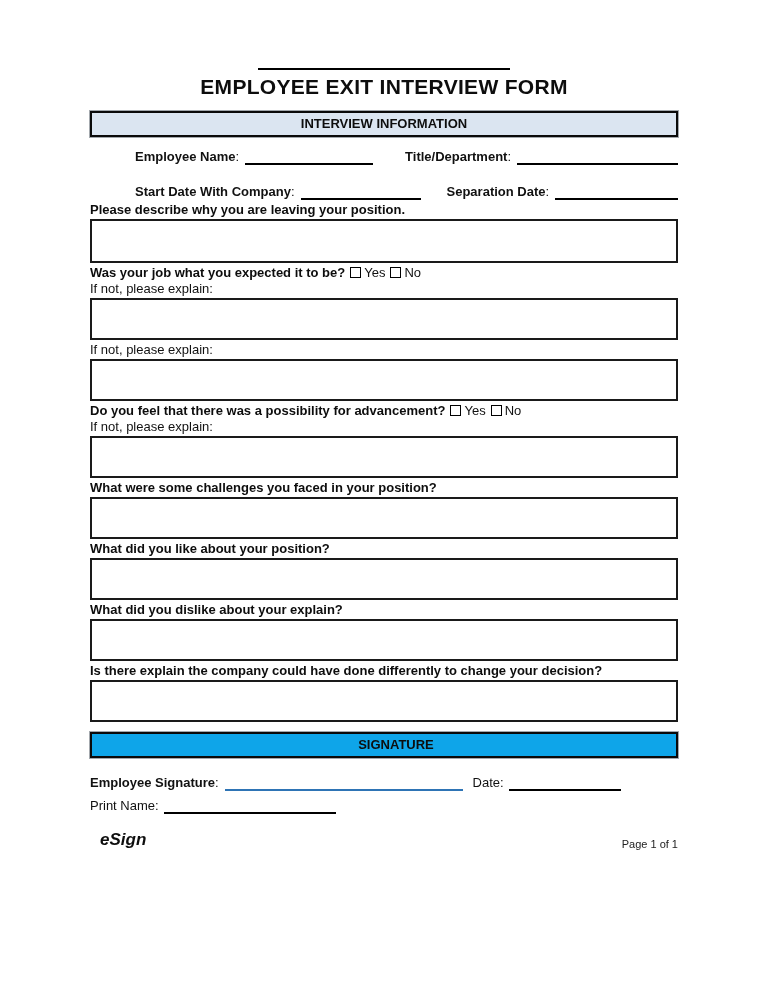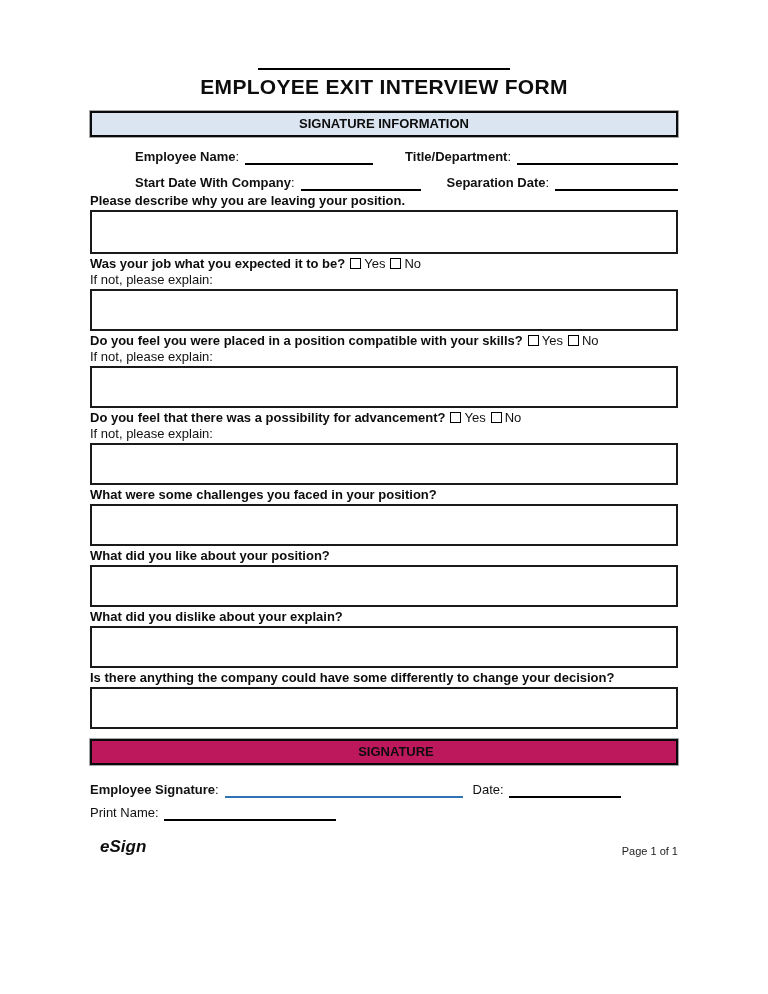--- a/index.html
+++ b/index.html
@@ -20,21 +20,21 @@
   .section-bar {
     margin-top: 12px; background: #dbe5f1;
     border: 2px solid #0a0a0a; outline: 1px solid #a3a8ad;
     text-align: center; font-weight: bold; font-size: 13px;
     padding: 3px 0 4px 0; color: #0d0d0d;
   }
   .section-bar.quest { margin-top: 13px; }
   .section-bar.sig { margin-top: 10px; }
 
   .info-row { display: flex; align-items: flex-end; margin-top: 11px; font-size: 13px; line-height: 17px; padding-left: 45px; }
-  .info-row.second { margin-top: 9px; }
+  .info-row.second { margin-top: 18px; }
   .label-bold { font-weight: bold; white-space: nowrap; }
   .fill-line { border-bottom: 2px solid #000; height: 15px; }
   .line-name { width: 128px; margin-left: 6px; }
   .gap-col { margin-left: 32px; }
   .gap-col2 { margin-left: 26px; }
   .line-flex { flex: 1 1 auto; margin-left: 6px; }
 
   .q-first { margin-top: 16px; }
   .q-block { margin-top: 2px; }
   .q-line { font-size: 13px; line-height: 16px; }
@@ -62,21 +62,21 @@
   .page-info { font-size: 11px; color: #222; padding-left: 45px; }
 </style>
 </head>
 <body>
 
 <div class="content">
 
   <div class="title-rule"></div>
   <div class="page-title">EMPLOYEE EXIT INTERVIEW FORM</div>
 
-  <div class="section-bar" style="background: rgb(219, 229, 241);">SIGNATURE INFORMATION</div>
+  <div class="section-bar" style="background: rgb(219, 229, 241);">INTERVIEW INFORMATION</div>
 
   <div class="info-row">
     <span><span class="label-bold">Employee Name</span><span>:</span></span>
     <span class="fill-line line-name"></span>
     <span class="gap-col"><span class="label-bold">Title/Department</span><span>:</span></span>
     <span class="fill-line line-flex"></span>
   </div>
 
   <div class="info-row second">
     <span><span class="label-bold">Start Date With Company</span><span>:</span></span>
@@ -93,23 +93,20 @@
 
   <div class="q-block">
     <div class="q-line">
       <span class="q-text">Was your job what you expected it to be?</span><span class="cb"></span><span class="cb-label">Yes</span><span class="cb"></span><span class="cb-label">No</span>
     </div>
     <div class="if-not">If not, please explain:</div>
     <div class="answer-box"></div>
   </div>
 
   <div class="q-block">
-    <div class="q-line">
-      <span class="q-text">Do you feel you were placed in a position compatible with your skills?</span><span class="cb"></span><span class="cb-label">Yes</span><span class="cb"></span><span class="cb-label">No</span>
-    </div>
     <div class="if-not">If not, please explain:</div>
     <div class="answer-box"></div>
   </div>
 
   <div class="q-block">
     <div class="q-line">
       <span class="q-text">Do you feel that there was a possibility for advancement?</span><span class="cb"></span><span class="cb-label">Yes</span><span class="cb"></span><span class="cb-label">No</span>
     </div>
     <div class="if-not">If not, please explain:</div>
     <div class="answer-box"></div>
@@ -124,26 +121,26 @@
     <div class="q-line"><span class="q-text">What did you like about your position?</span></div>
     <div class="answer-box"></div>
   </div>
 
   <div class="q-block">
     <div class="q-line"><span class="q-text">What did you dislike about your explain?</span></div>
     <div class="answer-box"></div>
   </div>
 
   <div class="q-block">
-    <div class="q-line"><span class="q-text">Is there anything the company could have some differently to change your decision?</span></div>
+    <div class="q-line"><span class="q-text">Is there explain the company could have done differently to change your decision?</span></div>
     <div class="answer-box"></div>
   </div>
 
 
-  <div class="section-bar sig" style="background: #be185d; padding-left: 24px;">SIGNATURE</div>
+  <div class="section-bar sig" style="background: #0ea5e9; padding-left: 24px;">SIGNATURE</div>
 
   <div class="sig-row">
     <span><span class="label-bold">Employee Signature</span><span>:</span></span>
     <span class="sig-line-blue" style="border-bottom-color: rgb(46, 116, 181);"></span>
     <span class="date-label"><span>Date</span><span>:</span></span>
     <span class="date-line"></span>
   </div>
 
   <div class="sig-row print">
     <span><span>Print Name</span><span>:</span></span>

